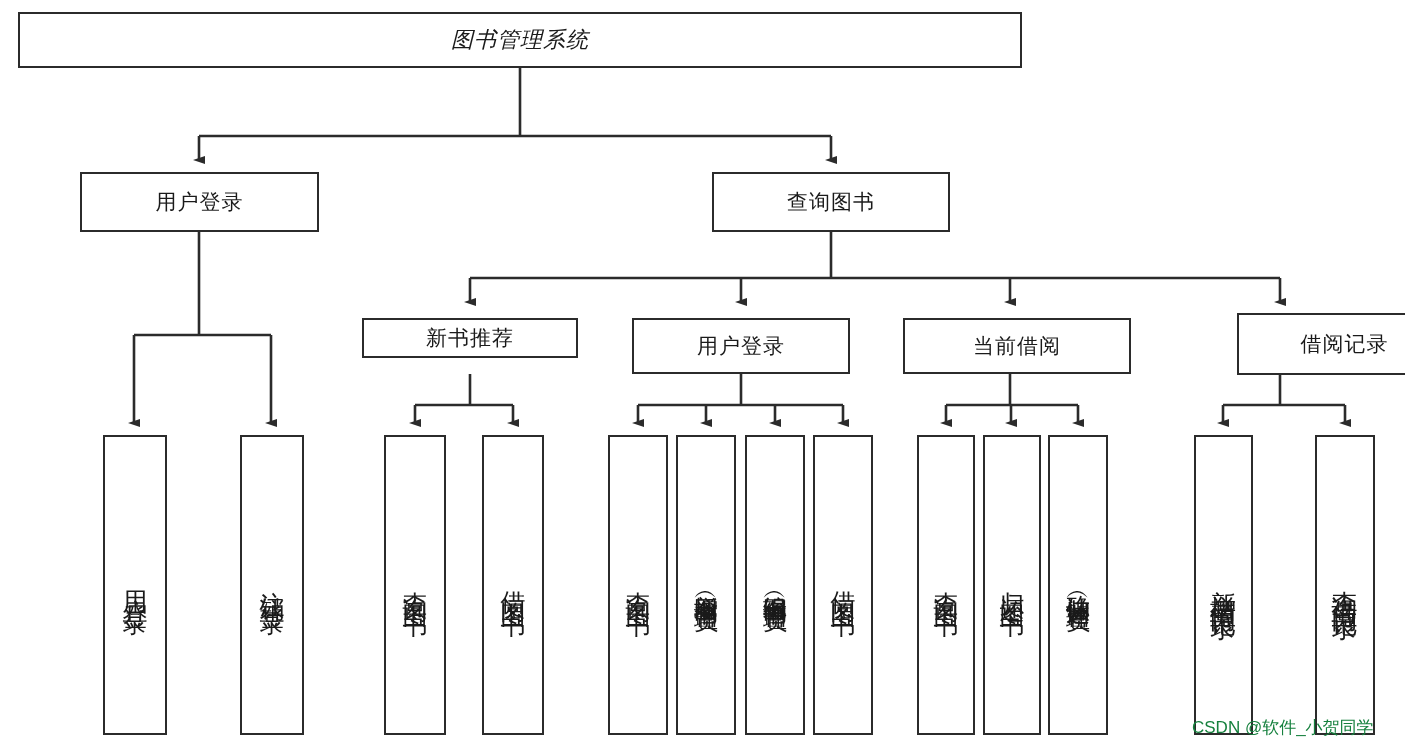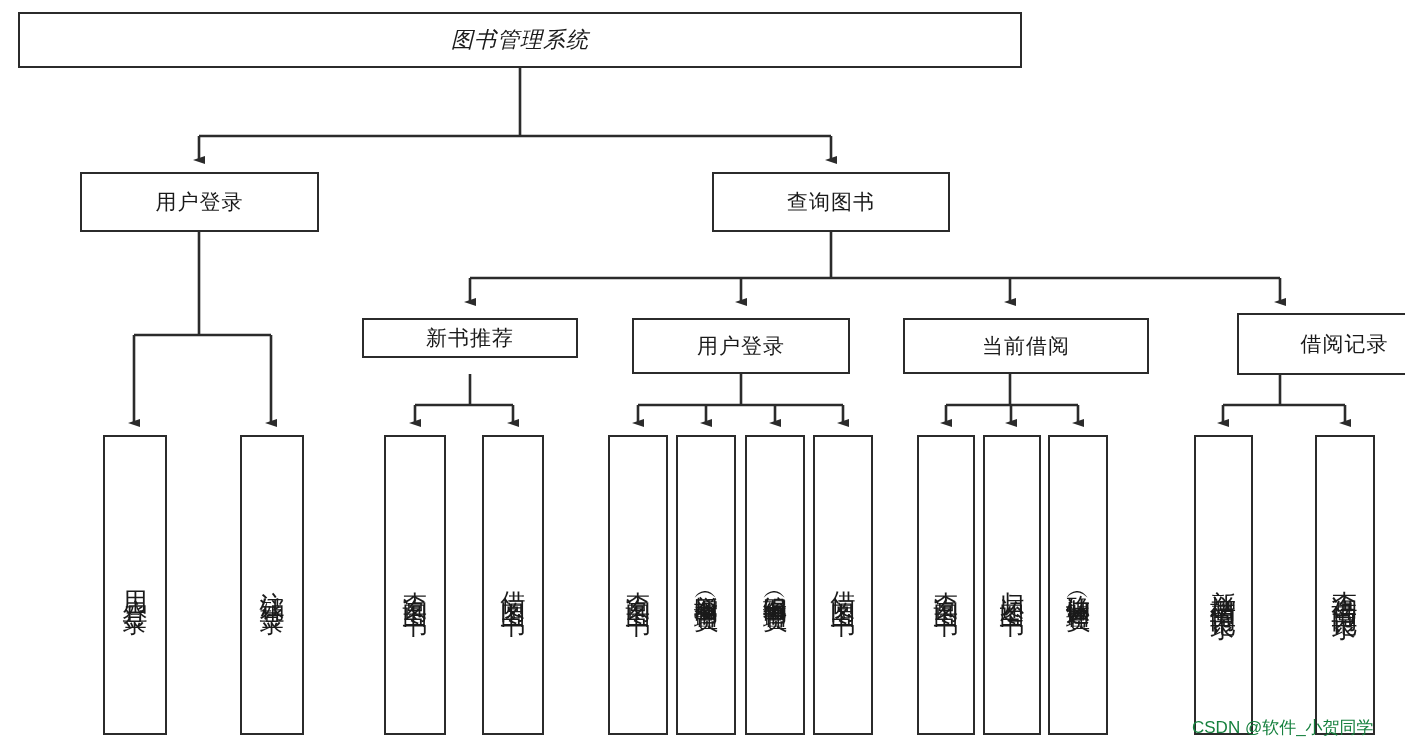--- a/index.html
+++ b/index.html
@@ -149,21 +149,21 @@
   <div class="node h" style="left:712px; top:172px; width:238px; height:60px;">
     <span class="node-label">查询图书</span>
   </div>
 
   <div class="node h" style="left:362px; top:318px; width:216px; height:40px;">
     <span class="node-label">新书推荐</span>
   </div>
   <div class="node h" style="left:632px; top:318px; width:218px; height:56px;">
     <span class="node-label">用户登录</span>
   </div>
-  <div class="node h" style="left:903px; top:318px; width:246px; height:56px;">
+  <div class="node h" style="left:903px; top:318px; width:228px; height:56px;">
     <span class="node-label">当前借阅</span>
   </div>
   <div class="node h" style="left:1237px; top:313px; width:215px; height:62px;">
     <span class="node-label">借阅记录</span>
   </div>
 
   <div class="node v" style="left:103px; top:435px; width:64px; height:300px;">
     <span class="node-label">用户登录</span>
   </div>
   <div class="node v" style="left:240px; top:435px; width:64px; height:300px;">

